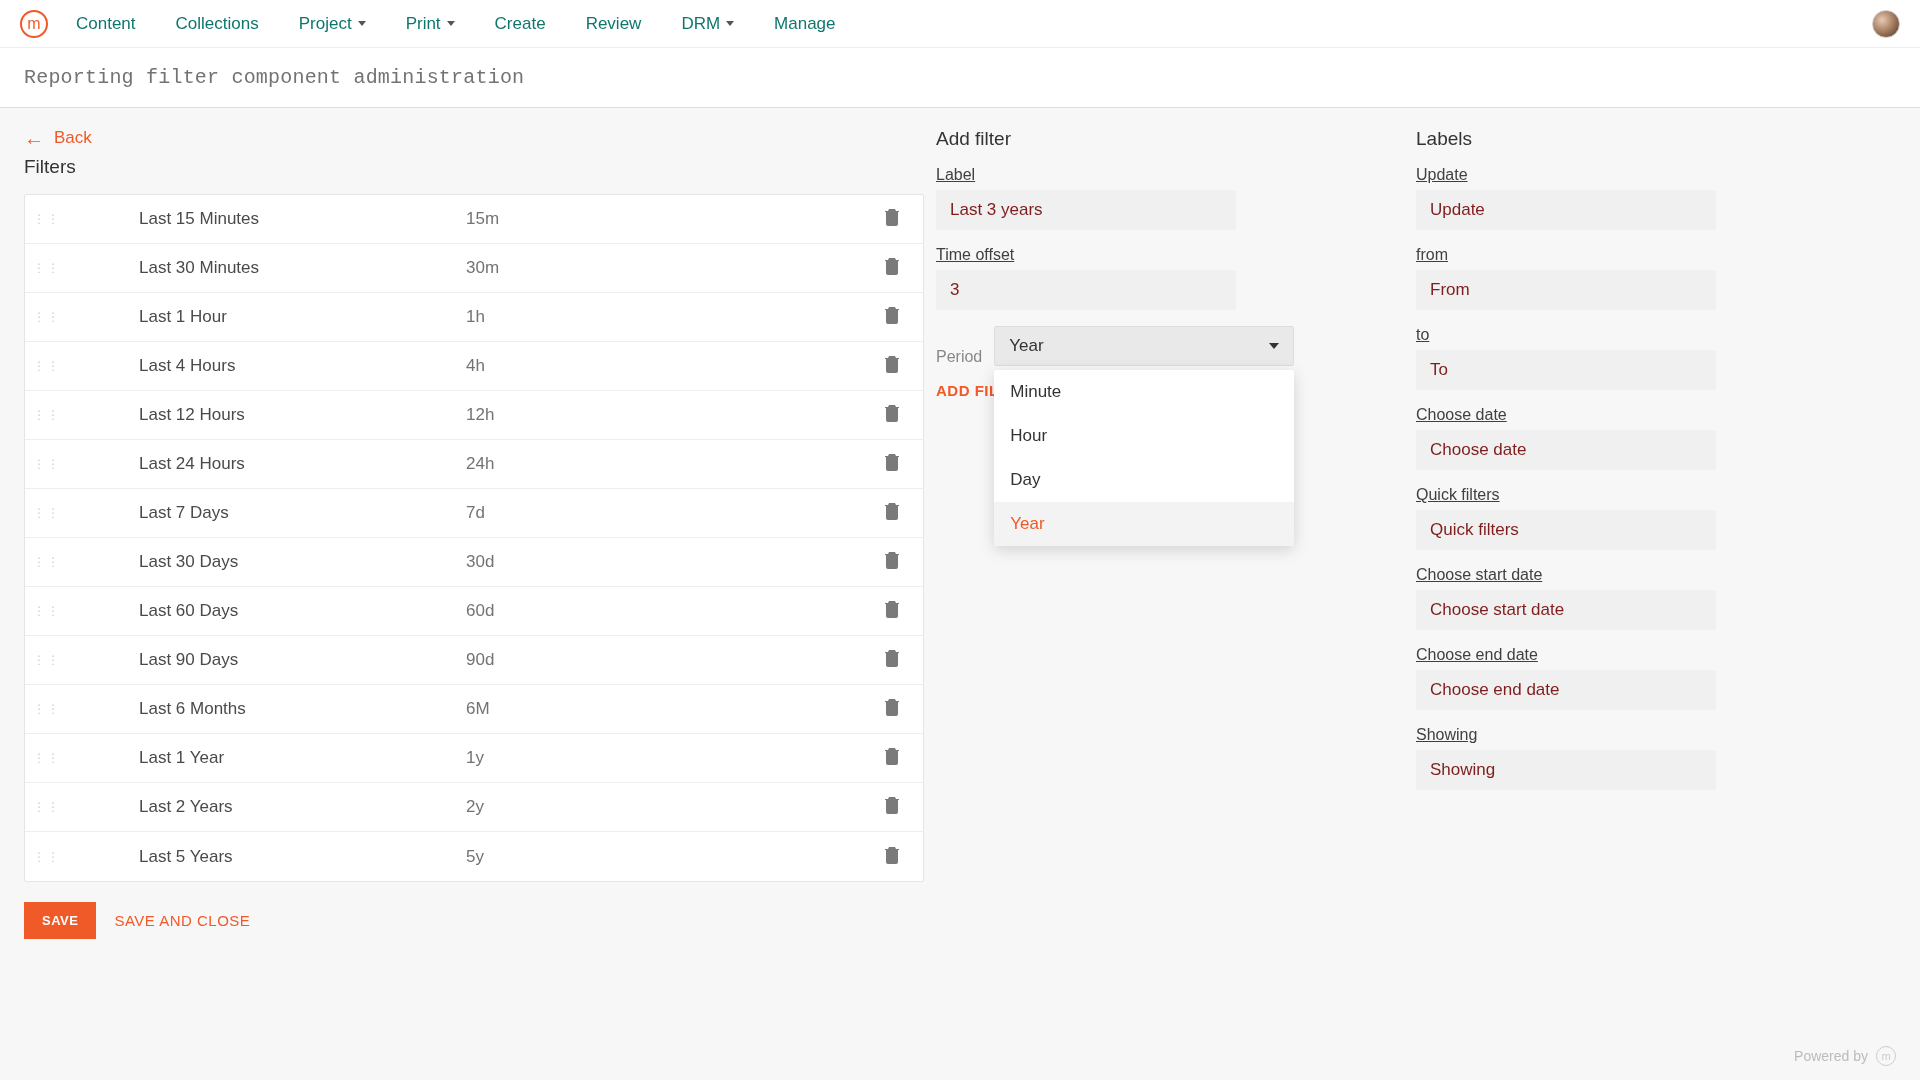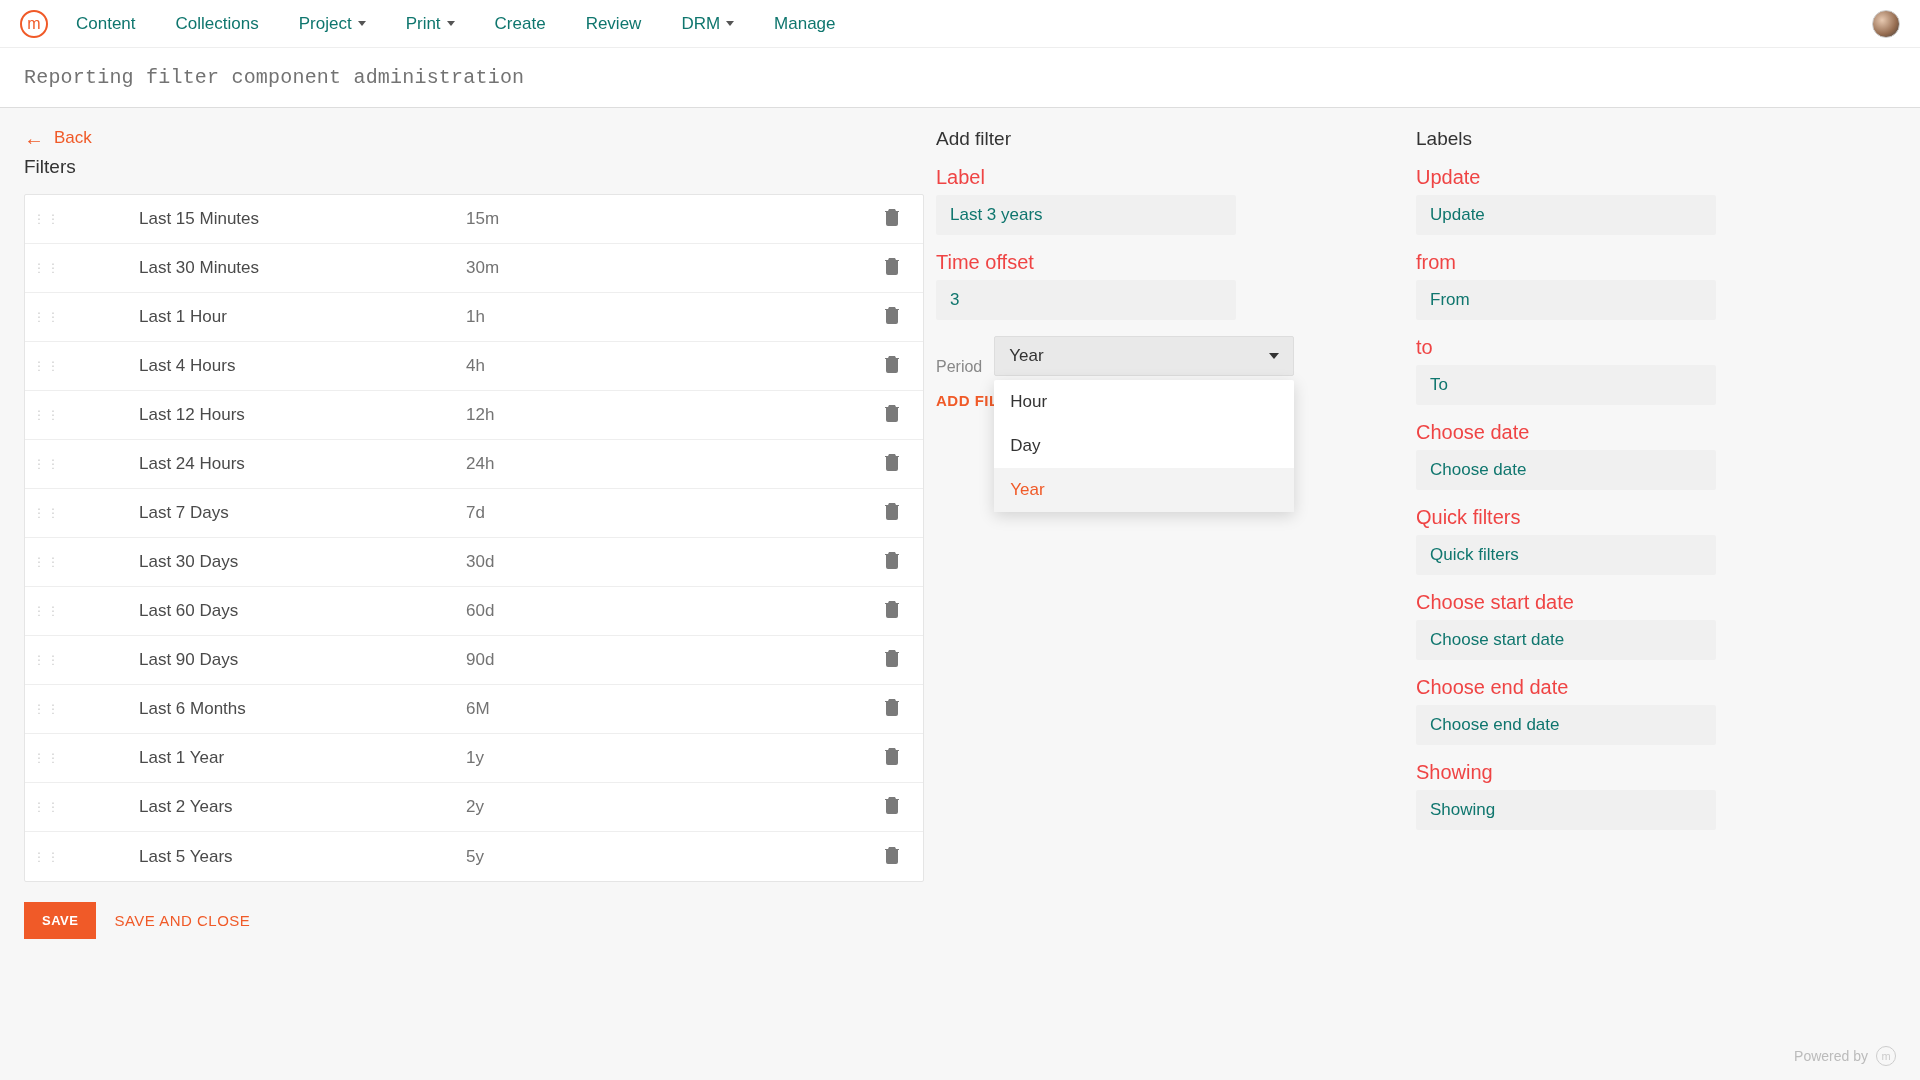--- a/index.html
+++ b/index.html
@@ -36,22 +36,22 @@
   .filter-code { font-size:17px; color:#737373; }
   .trash { width:18px; color:#888; cursor:pointer; margin:0 auto; }
   .trash svg { width:16px; height:18px; }
 
   .buttons { margin-top:20px; display:flex; gap:18px; align-items:center; }
   .btn-primary { background:#f05a28; color:#fff; border:none; padding:11px 18px; font-size:13px; letter-spacing:0.5px; cursor:pointer; font-weight:600; }
   .btn-link { color:#f05a28; background:none; border:none; font-size:15px; letter-spacing:0.5px; cursor:pointer; font-weight:500; }
 
   
   .form-group { margin-bottom:16px; }
-  .form-label { display:block; color:#ef4444; font-size:20px; margin-bottom:6px; }
-  .form-input { width:300px; height:40px; background:#f0f0f0; border:none; padding:0 14px; font-size:17px; color:#0f766e; border-radius:2px; }
+  .form-label { display:block; color:#404040; font-size:16px; margin-bottom:6px;text-decoration:underline; }
+  .form-input { width:300px; height:40px; background:#f0f0f0; border:none; padding:0 14px; font-size:17px; color:#7f1d1d; border-radius:2px; }
 
   .period-row { display:flex; align-items:flex-end; gap:12px; }
   .period-label { color:#888; font-size:16px; }
   .select-box { position:relative; width:300px; }
   .select-trigger { height:40px; background:#e9e9e9; border:1px solid #ddd; border-radius:2px; display:flex; align-items:center; padding:0 14px; font-size:17px; color:#333; cursor:pointer; }
   .select-caret { margin-left:auto; width:0; height:0; border-left:5px solid transparent; border-right:5px solid transparent; border-top:6px solid #333; }
   .dropdown { position:absolute; top:44px; left:0; right:0; background:#fff; border-radius:2px; box-shadow:0 4px 16px rgba(0,0,0,0.15); z-index:20; }
   .dropdown-item { padding:12px 16px; font-size:17px; color:#333; cursor:pointer; }
   .dropdown-item.sel { background:#f3f3f3; color:#f05a28; }
 
@@ -243,20 +243,21 @@
     </div>
 
     <div class="form-group period-row">
       <span class="period-label">Period</span>
       <div class="select-box">
         <div class="select-trigger">
           <span>Year</span>
           <span class="select-caret"></span>
         </div>
         <div class="dropdown">
+            <div class="dropdown-item">Minute</div>
             <div class="dropdown-item">Hour</div>
             <div class="dropdown-item">Day</div>
             <div class="dropdown-item sel">Year</div>
           </div>
       </div>
     </div>
 
     <div class="add-filter-btn">ADD FILTER</div>
   </div>
 

